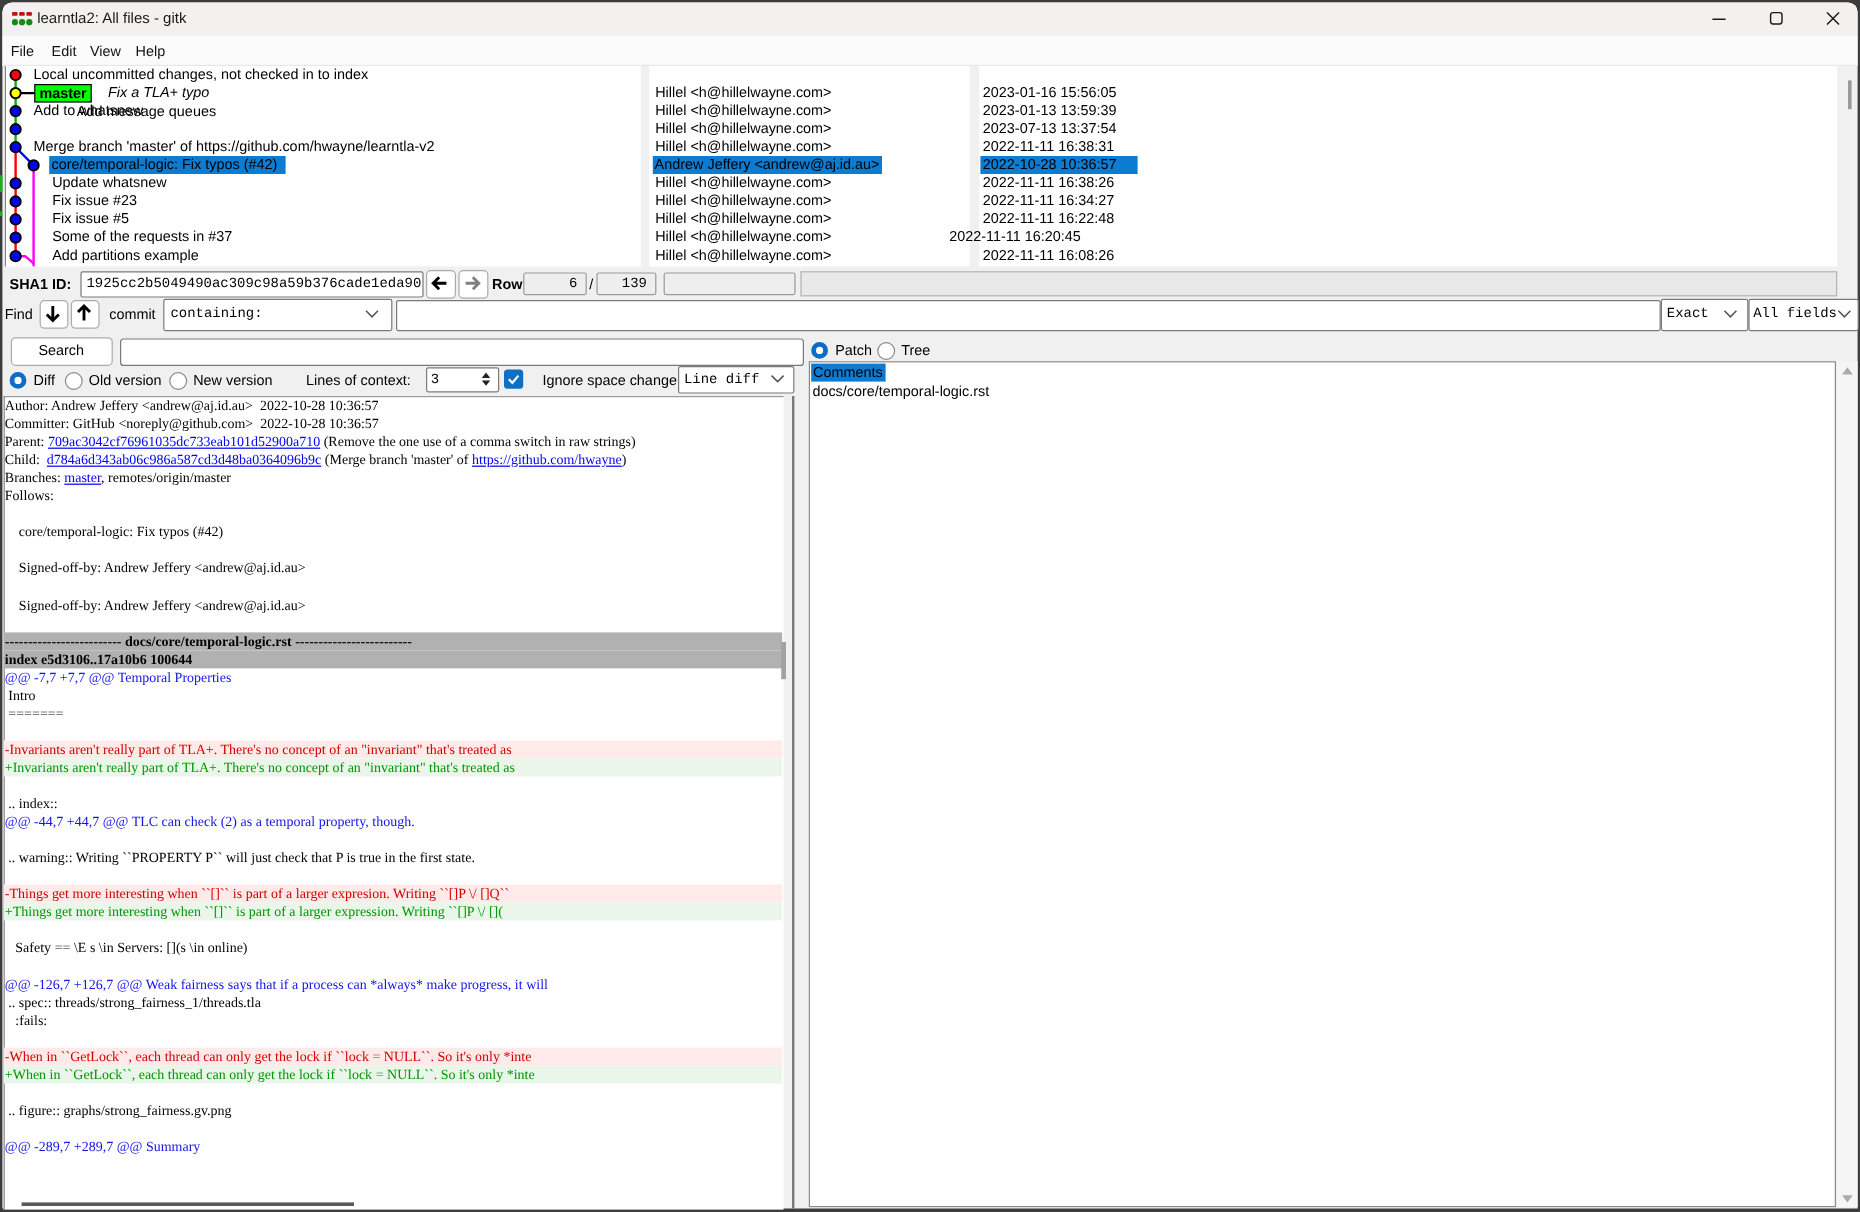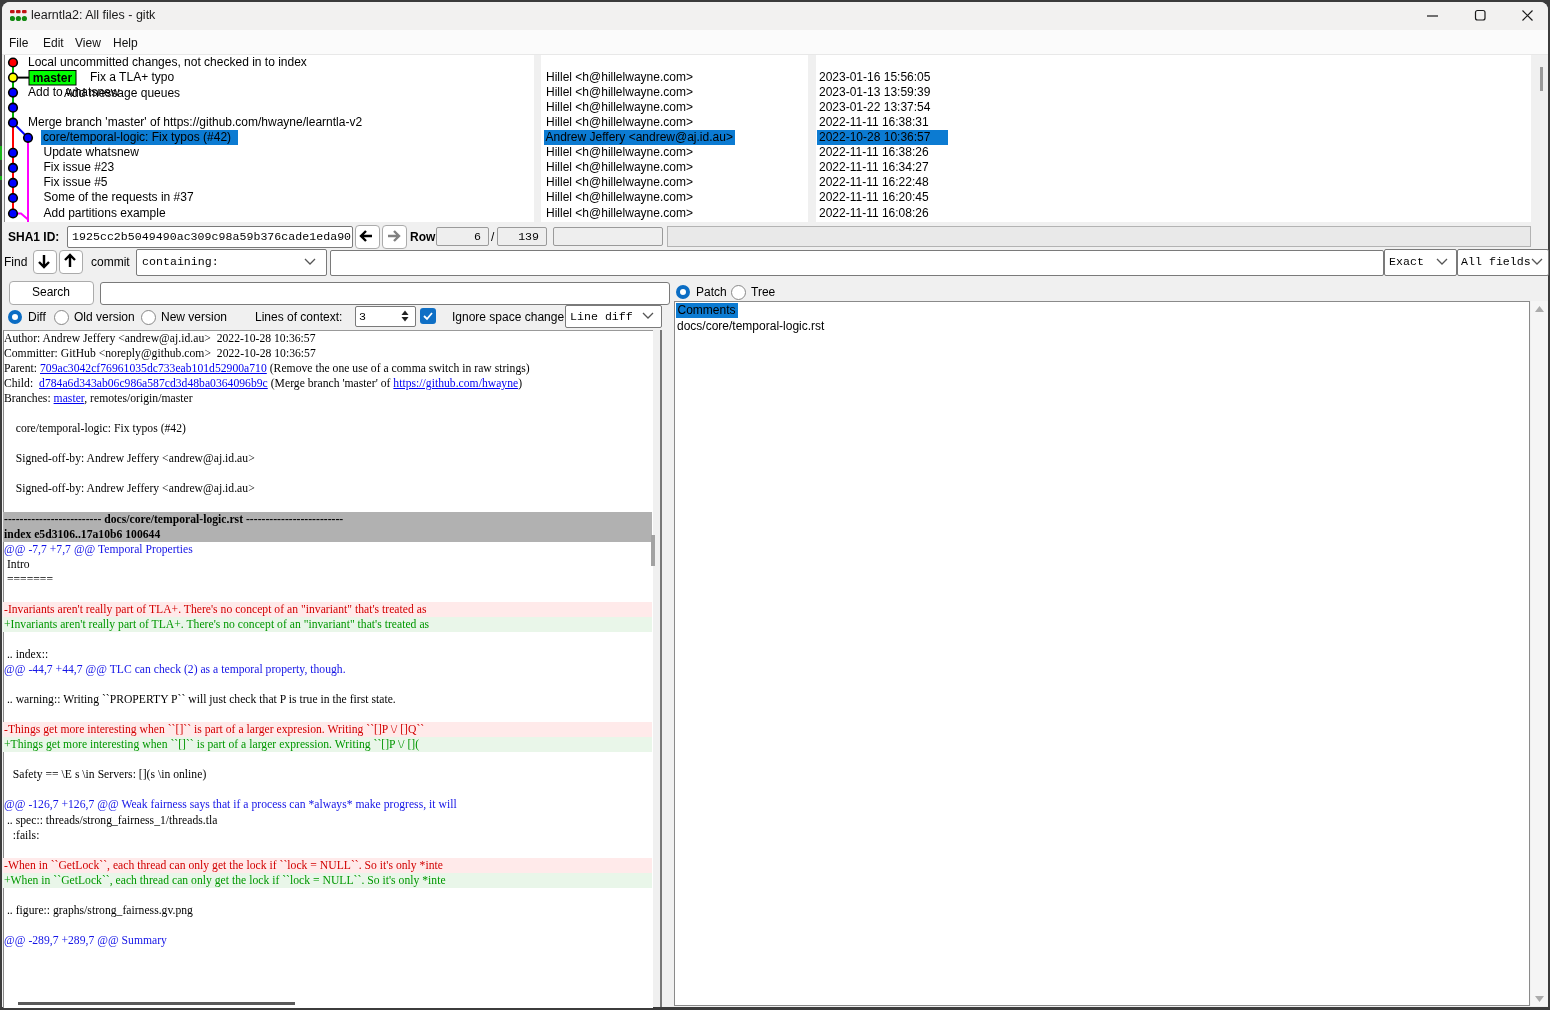--- a/index.html
+++ b/index.html
@@ -80,21 +80,21 @@
     <circle cx="28" cy="82.8" r="4.3" fill="#0000ff"></circle>
     <circle cx="13" cy="97.8" r="4.3" fill="#0000ff"></circle>
     <circle cx="13" cy="112.9" r="4.3" fill="#0000ff"></circle>
     <circle cx="13" cy="127.9" r="4.3" fill="#0000ff"></circle>
     <circle cx="13" cy="143" r="4.3" fill="#0000ff"></circle>
     <circle cx="13" cy="158.5" r="4.3" fill="#0000ff"></circle>
   </g>
 </svg>
 
 <div class="row" style="left:28px;top:55px;">Local uncommitted changes, not checked in to index</div>
-<div class="row" style="left:90px;top:70px;">Fix a TLA+ typo</div>
+<div class="row" style="left:90px;top:70px;font-style:italic;">Fix a TLA+ typo</div>
 <div class="row" style="left:28px;top:85.1px;">Add to whatsnew</div>
 <div class="row" style="left:28px;top:86px;margin-left:36px;">Add message queues</div>
 <div class="row" style="left:28px;top:115.2px;">Merge branch 'master' of https://github.com/hwayne/learntla-v2</div>
 <div class="row sel" style="left:41px;top:130.2px;padding:0 7px 0 2px;">core/temporal-logic: Fix typos (#42)</div>
 <div class="row" style="left:43.5px;top:145.3px;">Update whatsnew</div>
 <div class="row" style="left:43.5px;top:160.3px;">Fix issue #23</div>
 <div class="row" style="left:43.5px;top:175.4px;">Fix issue #5</div>
 <div class="row" style="left:43.5px;top:190.4px;">Some of the requests in #37</div>
 <div class="row" style="left:43.5px;top:205.5px;">Add partitions example</div>
 
@@ -104,27 +104,27 @@
 <div class="row" style="left:546px;top:115.2px;">Hillel &lt;h@hillelwayne.com&gt;</div>
 <div class="row sel" style="left:543.5px;top:130.2px;padding:0 2px;">Andrew Jeffery &lt;andrew@aj.id.au&gt;</div>
 <div class="row" style="left:546px;top:145.3px;">Hillel &lt;h@hillelwayne.com&gt;</div>
 <div class="row" style="left:546px;top:160.3px;">Hillel &lt;h@hillelwayne.com&gt;</div>
 <div class="row" style="left:546px;top:175.4px;">Hillel &lt;h@hillelwayne.com&gt;</div>
 <div class="row" style="left:546px;top:190.4px;">Hillel &lt;h@hillelwayne.com&gt;</div>
 <div class="row" style="left:546px;top:205.5px;">Hillel &lt;h@hillelwayne.com&gt;</div>
 
 <div class="row" style="left:819px;top:70px;">2023-01-16 15:56:05</div>
 <div class="row" style="left:819px;top:85.1px;">2023-01-13 13:59:39</div>
-<div class="row" style="left:819px;top:100.1px;">2023-01-22 13:37:54</div>
+<div class="row" style="left:819px;top:100.1px;">2023-07-13 13:37:54</div>
 <div class="row" style="left:819px;top:115.2px;">2022-11-11 16:38:31</div>
 <div class="row sel" style="left:817px;top:130.2px;padding:0 18px 0 2px;">2022-10-28 10:36:57</div>
 <div class="row" style="left:819px;top:145.3px;">2022-11-11 16:38:26</div>
 <div class="row" style="left:819px;top:160.3px;">2022-11-11 16:34:27</div>
 <div class="row" style="left:819px;top:175.4px;">2022-11-11 16:22:48</div>
-<div class="row" style="left:819px;top:190.4px;">2022-11-11 16:20:45</div>
+<div class="row" style="left:791px;top:190.4px;">2022-11-11 16:20:45</div>
 <div class="row" style="left:819px;top:205.5px;">2022-11-11 16:08:26</div>
 
 <div class="lbl" style="left:8px;top:230px;font-weight:bold;">SHA1 ID:</div>
 <div class="ent" style="left:67px;top:226px;width:284px;height:20px;"></div>
 <div class="cmbt" style="left:72px;top:230px;">1925cc2b5049490ac309c98a59b376cade1eda90</div>
 <div class="btn" style="left:355px;top:225px;width:23px;height:22px;"></div>
 <svg class="a" style="left:355px;top:225px" width="23" height="22" viewBox="0 0 23 22">
  <path d="M17 11 H7 M11 6 L6 11 L11 16" fill="none" stroke="#000" stroke-width="2.4"></path>
   </svg>
 <div class="btn" style="left:382px;top:225px;width:23px;height:22px;"></div>
@@ -197,20 +197,21 @@
  <path d="M5 3 L10 8 L15 3" fill="none" stroke="#555" stroke-width="1.3"></path>
   </svg>
 
 <div class="pane" style="left:3px;top:330px;width:649px;height:677px;border-left:1px solid #888;border-top:1px solid #999;"></div>
 <div id="diff" class="a">
 <div>Author: Andrew Jeffery &lt;andrew@aj.id.au&gt;  2022-10-28 10:36:57</div>
 <div>Committer: GitHub &lt;noreply@github.com&gt;  2022-10-28 10:36:57</div>
 <div>Parent: <span class="u">709ac3042cf76961035dc733eab101d52900a710</span> (Remove the one use of a comma switch in raw strings)</div>
 <div>Child:  <span class="u">d784a6d343ab06c986a587cd3d48ba0364096b9c</span> (Merge branch 'master' of <span class="u">https://github.com/hwayne</span>)</div>
 <div>Branches: <span class="u">master</span>, remotes/origin/master</div>
+<div>Follows: </div>
 <div> </div>
 <div>    core/temporal-logic: Fix typos (#42)</div>
 <div> </div>
 <div>    Signed-off-by: Andrew Jeffery &lt;andrew@aj.id.au&gt;</div>
 <div> </div>
 <div>    Signed-off-by: Andrew Jeffery &lt;andrew@aj.id.au&gt;</div>
 <div> </div>
 <div class="g">------------------------- docs/core/temporal-logic.rst -------------------------</div>
 <div class="g">index e5d3106..17a10b6 100644</div>
 <div class="h">@@ -7,7 +7,7 @@ Temporal Properties</div>

